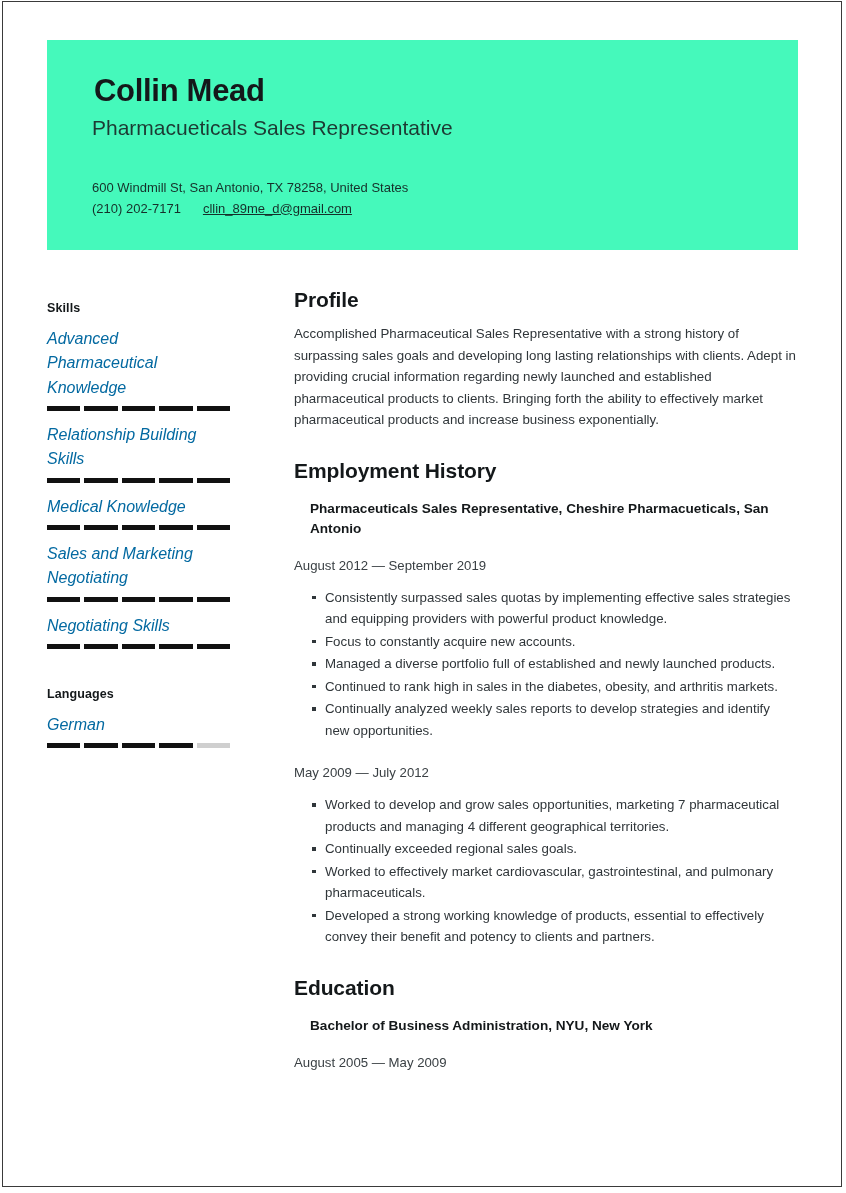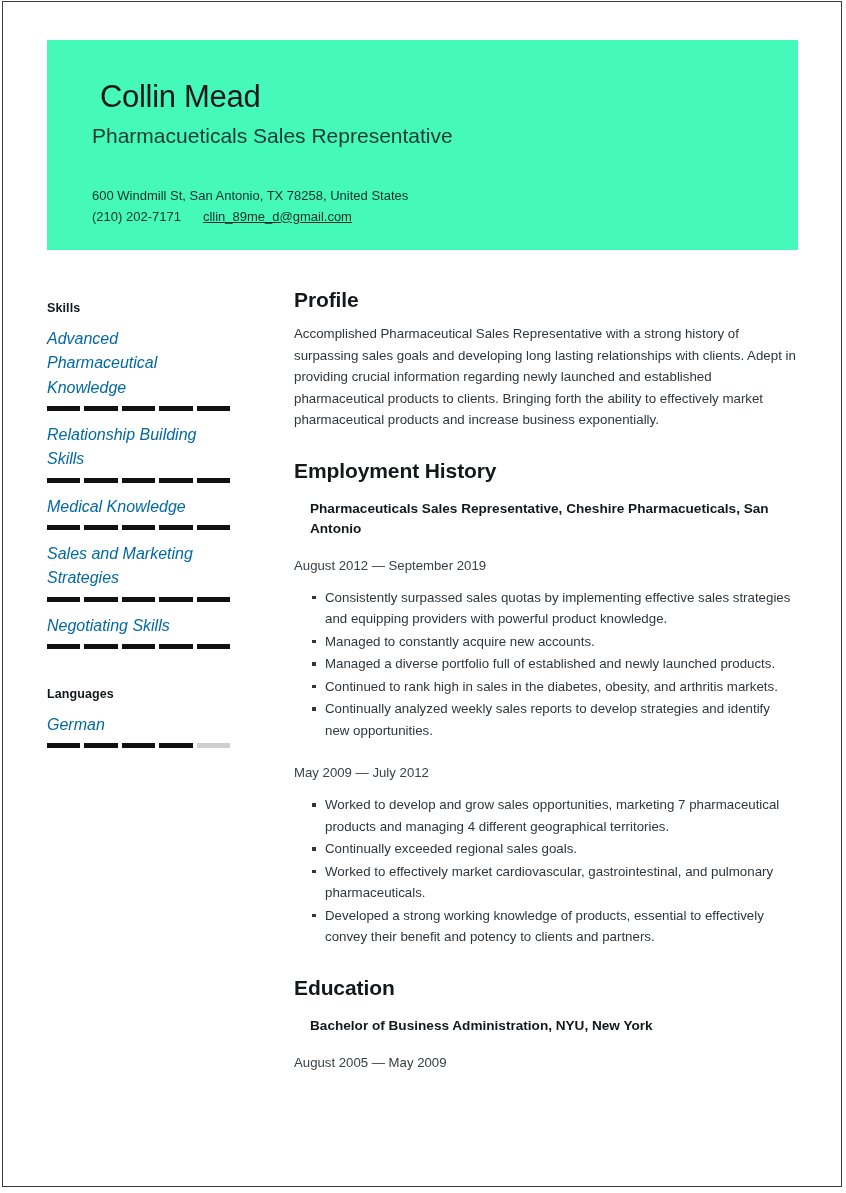--- a/index.html
+++ b/index.html
@@ -41,25 +41,25 @@
     width: 751px;
     height: 210px;
     background: #45f9bb;
     box-sizing: border-box;
   }
   .header-inner {
     padding: 32px 0 0 45px;
   }
   .full-name {
     font-size: 31px;
-    font-weight: normal;
+    font-weight: bold;
     color: #14181a;
     letter-spacing: -0.3px;
     line-height: 1.12;
-    margin: 8px;
+    margin: 2px;
   }
   .job-title {
     font-size: 21px;
     font-weight: normal;
     color: #1d3a33;
     line-height: 1.25;
     margin: 6px 0 0 0;
   }
   .contact-block {
     margin-top: 37px;
@@ -230,21 +230,21 @@
       <div class="rating">
         <span class="seg on"></span>
         <span class="seg on"></span>
         <span class="seg on"></span>
         <span class="seg on"></span>
         <span class="seg on"></span>
       </div>
     </div>
 
     <div class="skill-item">
-      <div class="skill-label">Sales and Marketing Strategies</div>
+      <div class="skill-label">Sales and Marketing Negotiating</div>
       <div class="rating">
         <span class="seg on"></span>
         <span class="seg on"></span>
         <span class="seg on"></span>
         <span class="seg on"></span>
         <span class="seg on"></span>
       </div>
     </div>
 
     <div class="skill-item">
@@ -281,21 +281,21 @@
     </div>
 
     <div class="section">
       <h2 class="section-title">Employment History</h2>
 
       <div class="entry">
         <div class="entry-title">Pharmaceuticals Sales Representative, Cheshire Pharmacueticals, San Antonio</div>
         <div class="entry-dates">August 2012 — September 2019</div>
         <ul class="bullets">
           <li>Consistently surpassed sales quotas by implementing effective sales strategies and equipping providers with powerful product knowledge.</li>
-          <li>Managed to constantly acquire new accounts.</li>
+          <li>Focus to constantly acquire new accounts.</li>
           <li>Managed a diverse portfolio full of established and newly launched products.</li>
           <li>Continued to rank high in sales in the diabetes, obesity, and arthritis markets.</li>
           <li>Continually analyzed weekly sales reports to develop strategies and identify new opportunities.</li>
         </ul>
       </div>
 
       <div class="entry">
         <div class="entry-dates">May 2009 — July 2012</div>
         <ul class="bullets">
           <li>Worked to develop and grow sales opportunities, marketing 7 pharmaceutical products and managing 4 different geographical territories.</li>

